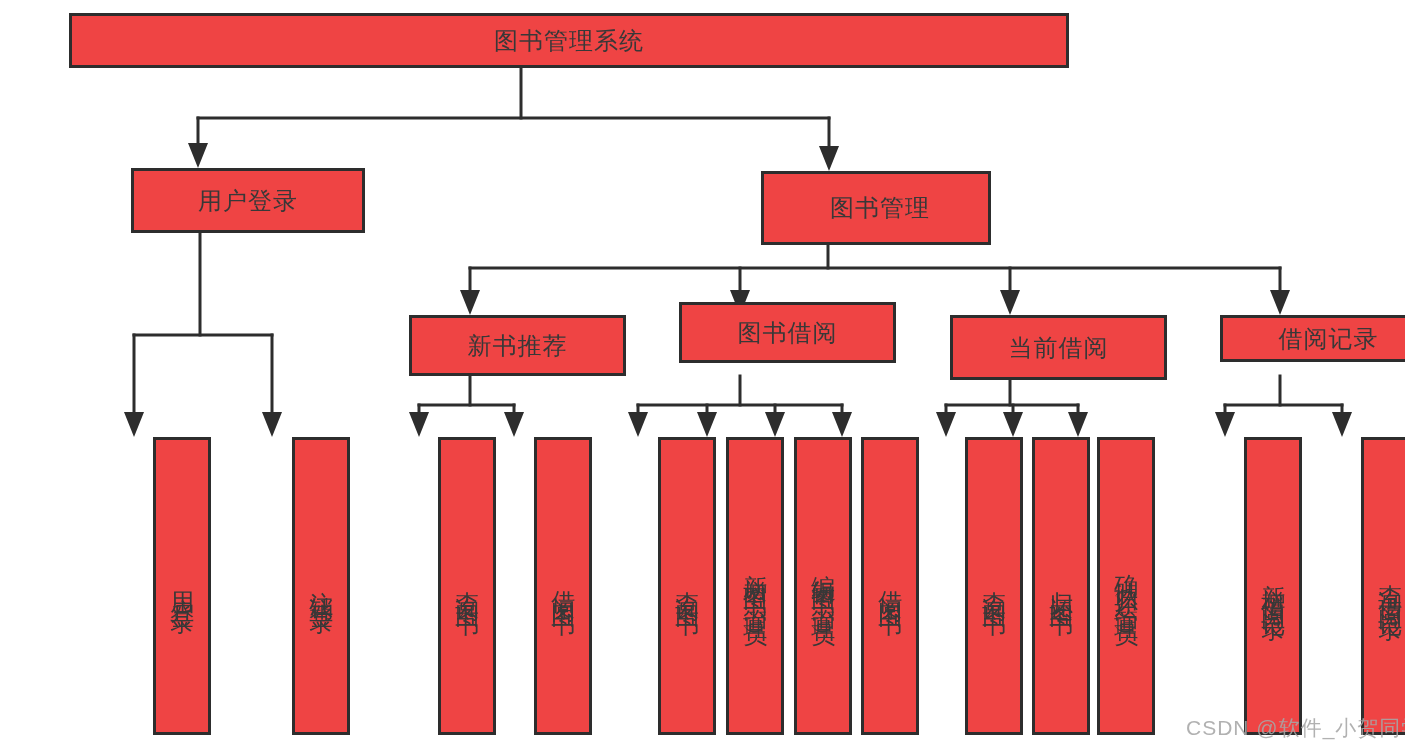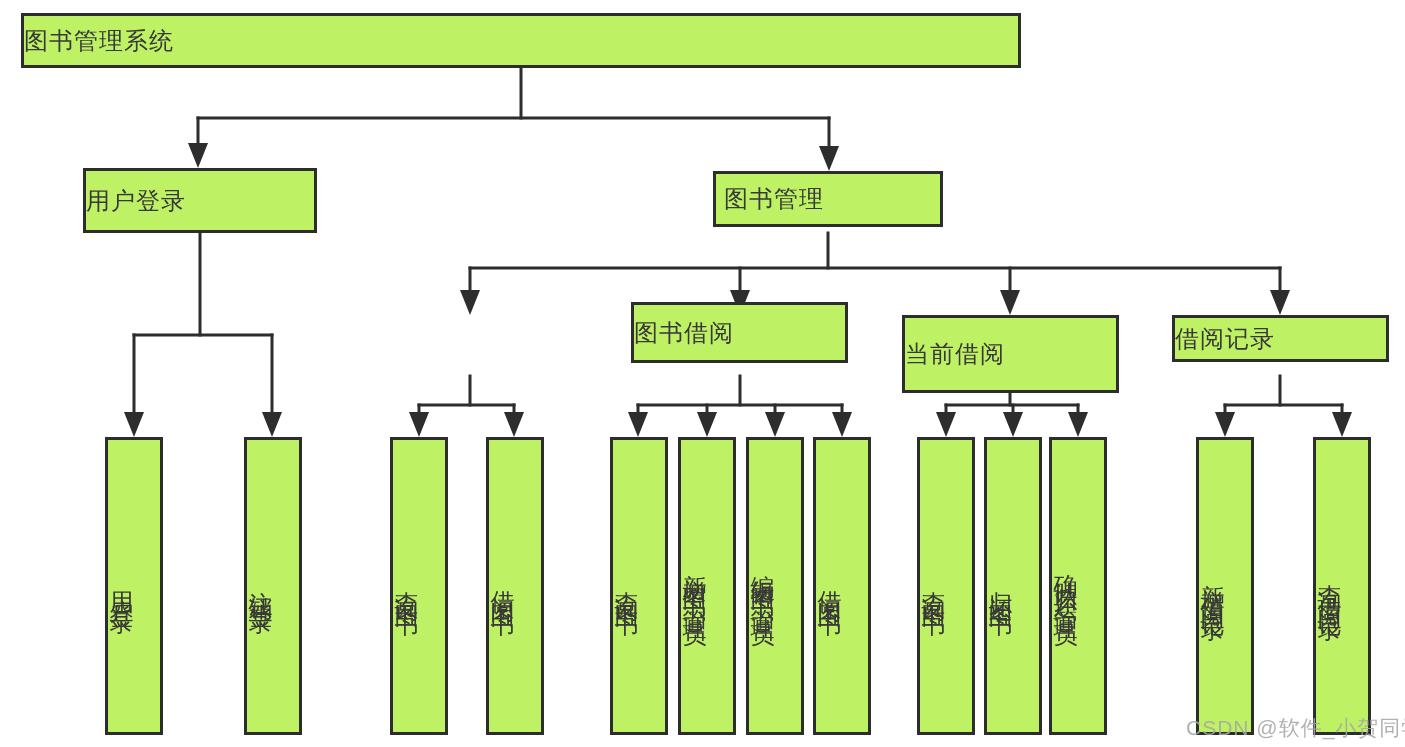--- a/index.html
+++ b/index.html
@@ -20,27 +20,29 @@
     left: 0;
     top: 0;
     width: 1405px;
     height: 747px;
     z-index: 1;
   }
   .box {
     position: absolute;
     box-sizing: border-box;
     border: 3px solid #2d2d2d;
-    background: #bef264;
+    background: #ef4444;
     display: flex;
     align-items: center;
+    justify-content: center;
     font-size: 24px;
     color: #383838;
     z-index: 2;
     letter-spacing: 1px;
+    margin-left: 48px;
   }
   .vbox span {
     writing-mode: vertical-rl;
     text-orientation: mixed;
     letter-spacing: 7px;
     line-height: 1.1;
   }
   .watermark {
     position: absolute;
     left: 1186px;
@@ -123,28 +125,31 @@
     </g>
   </svg>
 
   <div class="box" style="left:21px; top:13px; width:1000px; height:55px;">
     <span>图书管理系统</span>
   </div>
 
   <div class="box" style="left:83px; top:168px; width:234px; height:65px;">
     <span>用户登录</span>
   </div>
-  <div class="box" style="left:713px; top:171px; width:230px; height:56px;padding-left:8px;">
+  <div class="box" style="left:713px; top:171px; width:230px; height:74px;padding-left:8px;">
     <span>图书管理</span>
   </div>
 
+  <div class="box" style="left:361px; top:315px; width:217px; height:61px;">
+    <span>新书推荐</span>
+  </div>
   <div class="box" style="left:631px; top:302px; width:217px; height:61px;">
     <span>图书借阅</span>
   </div>
-  <div class="box" style="left:902px; top:315px; width:217px; height:78px;">
+  <div class="box" style="left:902px; top:315px; width:217px; height:65px;">
     <span>当前借阅</span>
   </div>
   <div class="box" style="left:1172px; top:315px; width:217px; height:47px;">
     <span>借阅记录</span>
   </div>
 
   <div class="box vbox" style="left:105px; top:437px; width:58px; height:298px;">
     <span>用户登录</span>
   </div>
   <div class="box vbox" style="left:244px; top:437px; width:58px; height:298px;">

